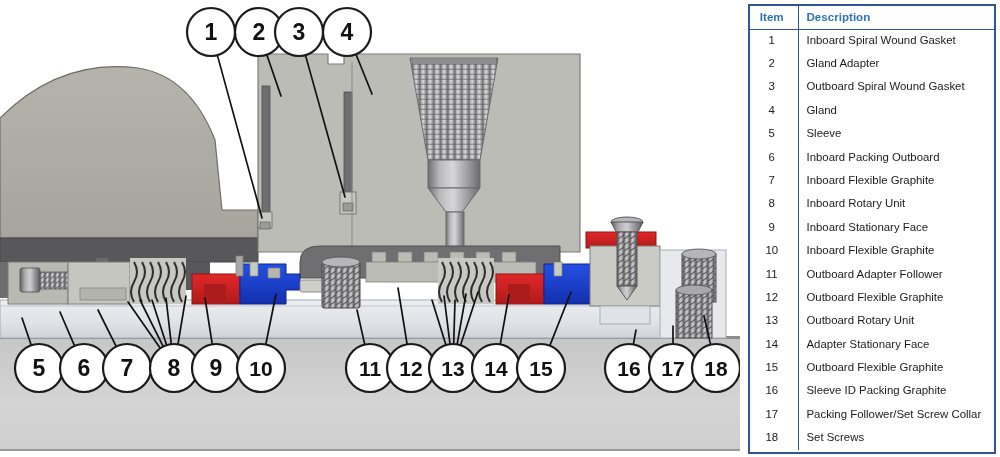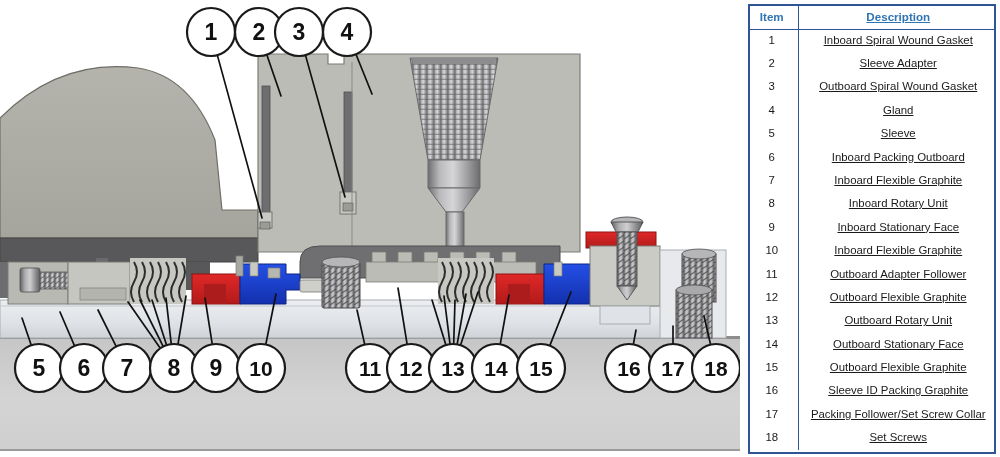--- a/index.html
+++ b/index.html
@@ -52,23 +52,22 @@
     color: #2e74b5;
     font-weight: bold;
     font-size: 11.6px;
     border-bottom: 1.6px solid #2f5597;
   }
   table.legend th.h-item, table.legend td.d-item {
     text-align: center;
     border-right: 1.4px solid #2f5597;
   }
   table.legend th.h-desc, table.legend td.d-desc {
-    text-align: center;
+    text-align: left;
     padding-left: 8px;
-    text-decoration: underline;
   }
   table.legend td.d-item { font-size: 11.4px; }
 </style>
 </head>
 <body>
 
 <div id="root">
 
   <div id="diagram-panel">
     <svg id="diagram-svg" width="740" height="457" viewBox="0 0 740 457">
@@ -379,21 +378,21 @@
           <th class="h-desc">Description</th>
         </tr>
       </thead>
       <tbody id="legend-body">
           <tr>
             <td class="d-item">1</td>
             <td class="d-desc">Inboard Spiral Wound Gasket</td>
           </tr>
           <tr>
             <td class="d-item">2</td>
-            <td class="d-desc">Sleeve Adapter</td>
+            <td class="d-desc">Gland Adapter</td>
           </tr>
           <tr>
             <td class="d-item">3</td>
             <td class="d-desc">Outboard Spiral Wound Gasket</td>
           </tr>
           <tr>
             <td class="d-item">4</td>
             <td class="d-desc">Gland</td>
           </tr>
           <tr>
@@ -427,21 +426,21 @@
           <tr>
             <td class="d-item">12</td>
             <td class="d-desc">Outboard Flexible Graphite</td>
           </tr>
           <tr>
             <td class="d-item">13</td>
             <td class="d-desc">Outboard Rotary Unit</td>
           </tr>
           <tr>
             <td class="d-item">14</td>
-            <td class="d-desc">Outboard Stationary Face</td>
+            <td class="d-desc">Adapter Stationary Face</td>
           </tr>
           <tr>
             <td class="d-item">15</td>
             <td class="d-desc">Outboard Flexible Graphite</td>
           </tr>
           <tr>
             <td class="d-item">16</td>
             <td class="d-desc">Sleeve ID Packing Graphite</td>
           </tr>
           <tr>

